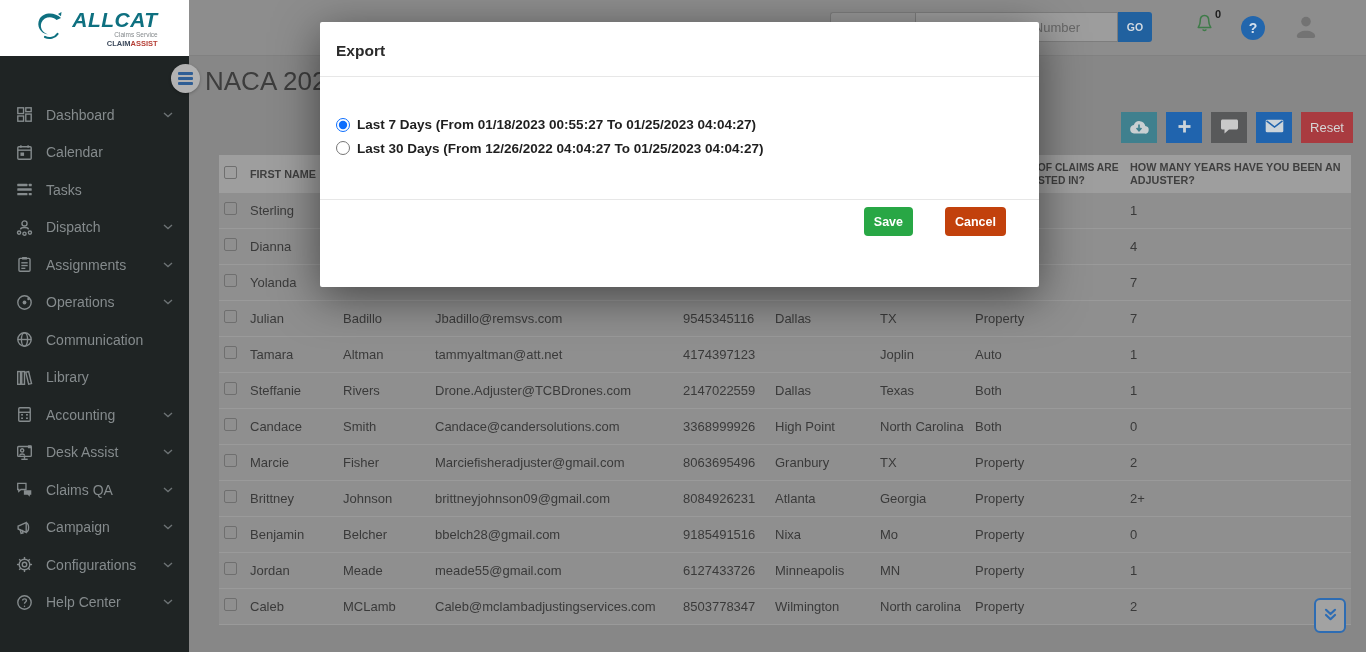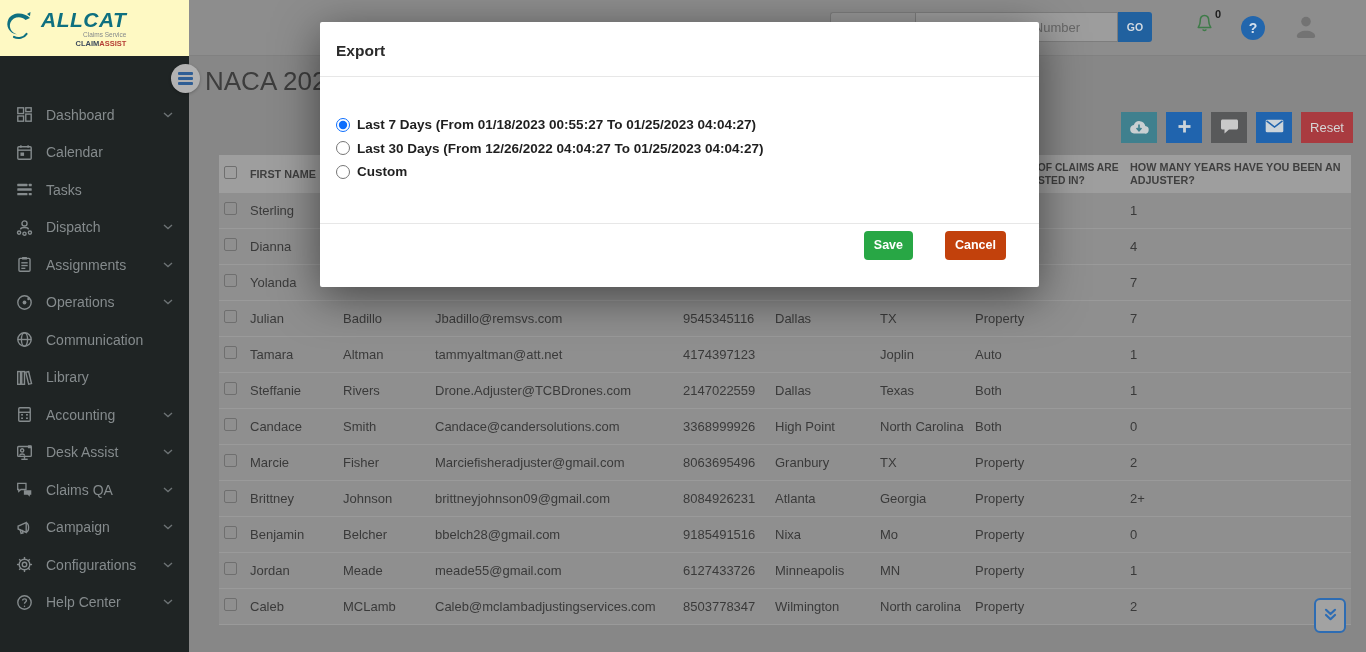--- a/index.html
+++ b/index.html
@@ -2,21 +2,21 @@
 <html><head>
 <meta charset="utf-8">
 <style>
   * { box-sizing: border-box; }
   html,body { margin:0; padding:0; }
   body { width:1366px; height:652px; font-family:"Liberation Sans", sans-serif; }
   .page { position:relative; width:1366px; height:652px; background:#878787; overflow:hidden; }
 
   
   .sidebar { position:absolute; left:0; top:0; width:189px; height:652px; background:#1f2424; z-index:10; }
-  .logo-area { height:56px; background:#fef9c3; display:flex; align-items:center; gap:5px; }
+  .logo-area { height:56px; background:#ffffff; display:flex; align-items:center; justify-content:center; gap:5px; }
   .logo-text { display:flex; flex-direction:column; align-items:flex-end; line-height:1; }
   .brand { font-size:21px; font-weight:bold; font-style:italic; color:#0e7080; letter-spacing:.5px; }
   .tagline { font-size:6.5px; color:#84898c; margin-top:2px; }
   .byline { font-size:7.5px; font-weight:bold; color:#3d4a5c; margin-top:1px; }
   .byline .accent { color:#b53e35; }
   .menu { margin-top:40px; }
   .menu-item { display:flex; align-items:center; height:37.5px; padding:0 16px; color:#858b8d; font-size:14px; cursor:pointer; }
   .mi-icon { width:17px; height:17px; margin-right:13px; display:inline-flex; align-items:center; color:#858b8d; flex:none; }
   .mi-label { flex:1; white-space:nowrap; }
   .mi-chev { color:#6d7375; display:inline-flex; }
@@ -584,24 +584,20 @@
         <label class="radio-row">
           <input type="radio" name="export-range" checked="" style="">
           <span>Last 7 Days (From 01/18/2023 00:55:27 To 01/25/2023 04:04:27)</span>
         </label>
 
         <label class="radio-row">
           <input type="radio" name="export-range" style="">
           <span>Last 30 Days (From 12/26/2022 04:04:27 To 01/25/2023 04:04:27)</span>
         </label>
 
-        <label class="radio-row">
-          <input type="radio" name="export-range" style="">
-          <span>Custom</span>
-        </label>
       </div>
     <div class="modal-foot">
       <button class="btn save">Save</button>
       <button class="btn cancel">Cancel</button>
     </div>
   </div>
 
 </div>
 
 </body></html>

